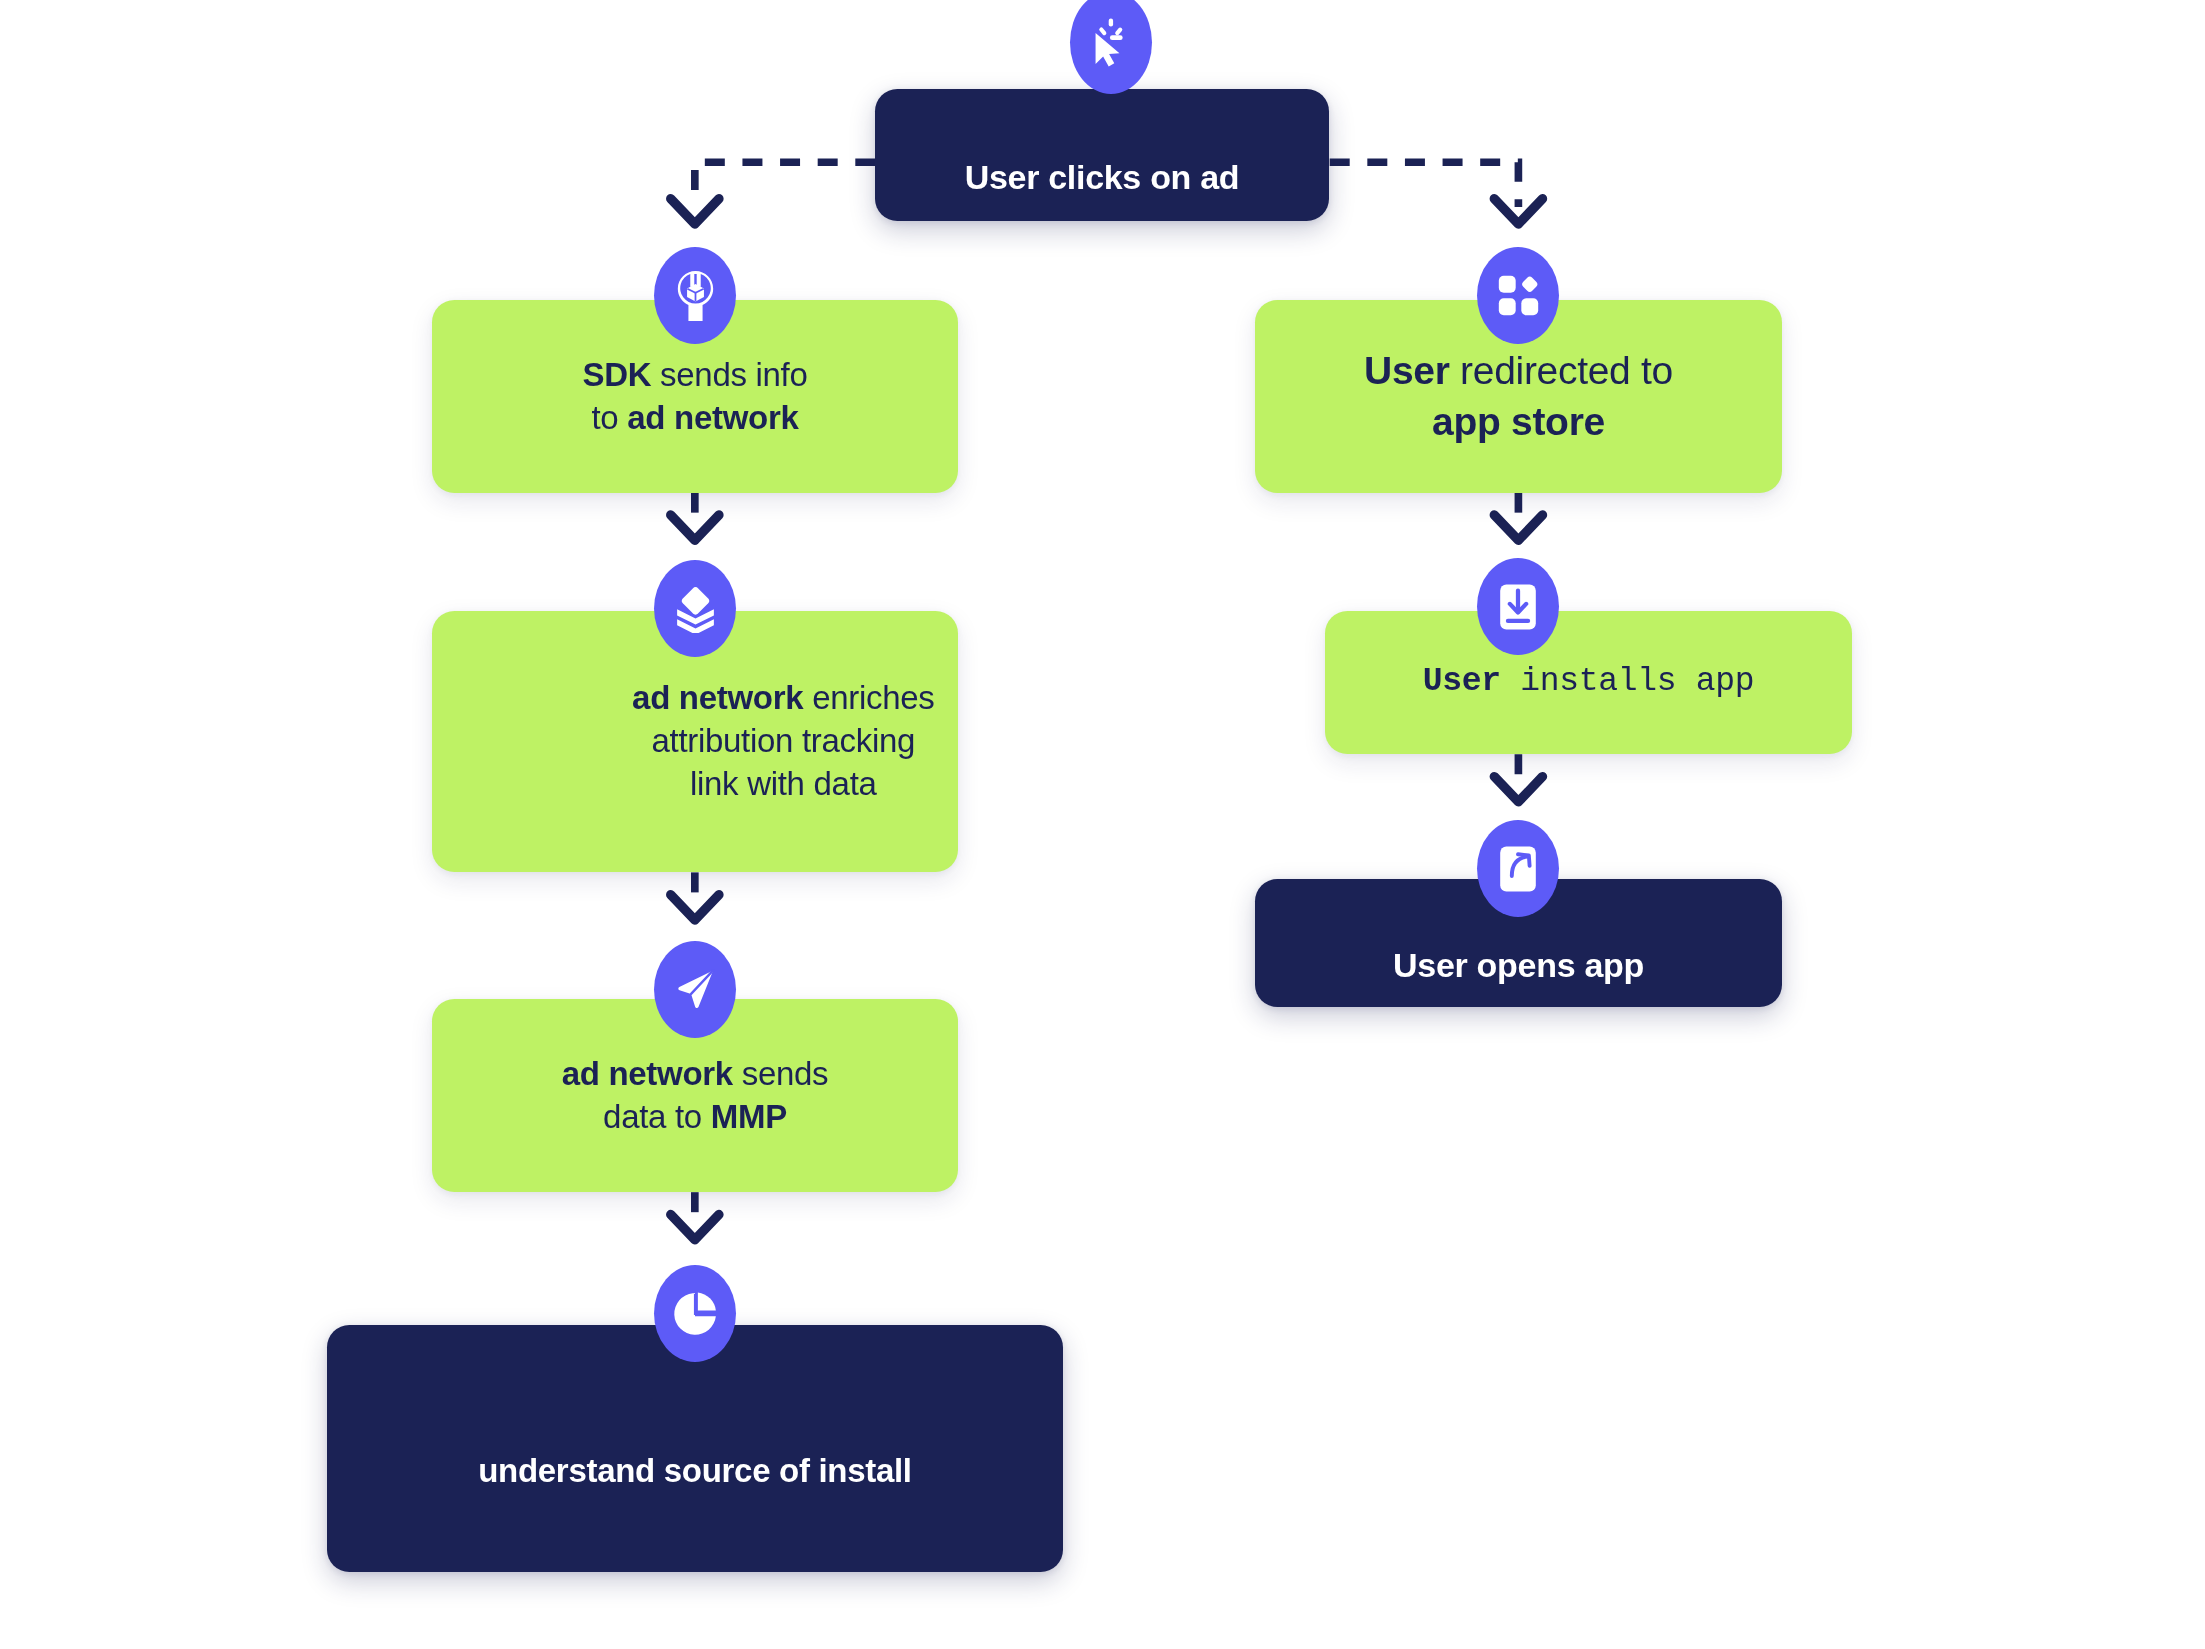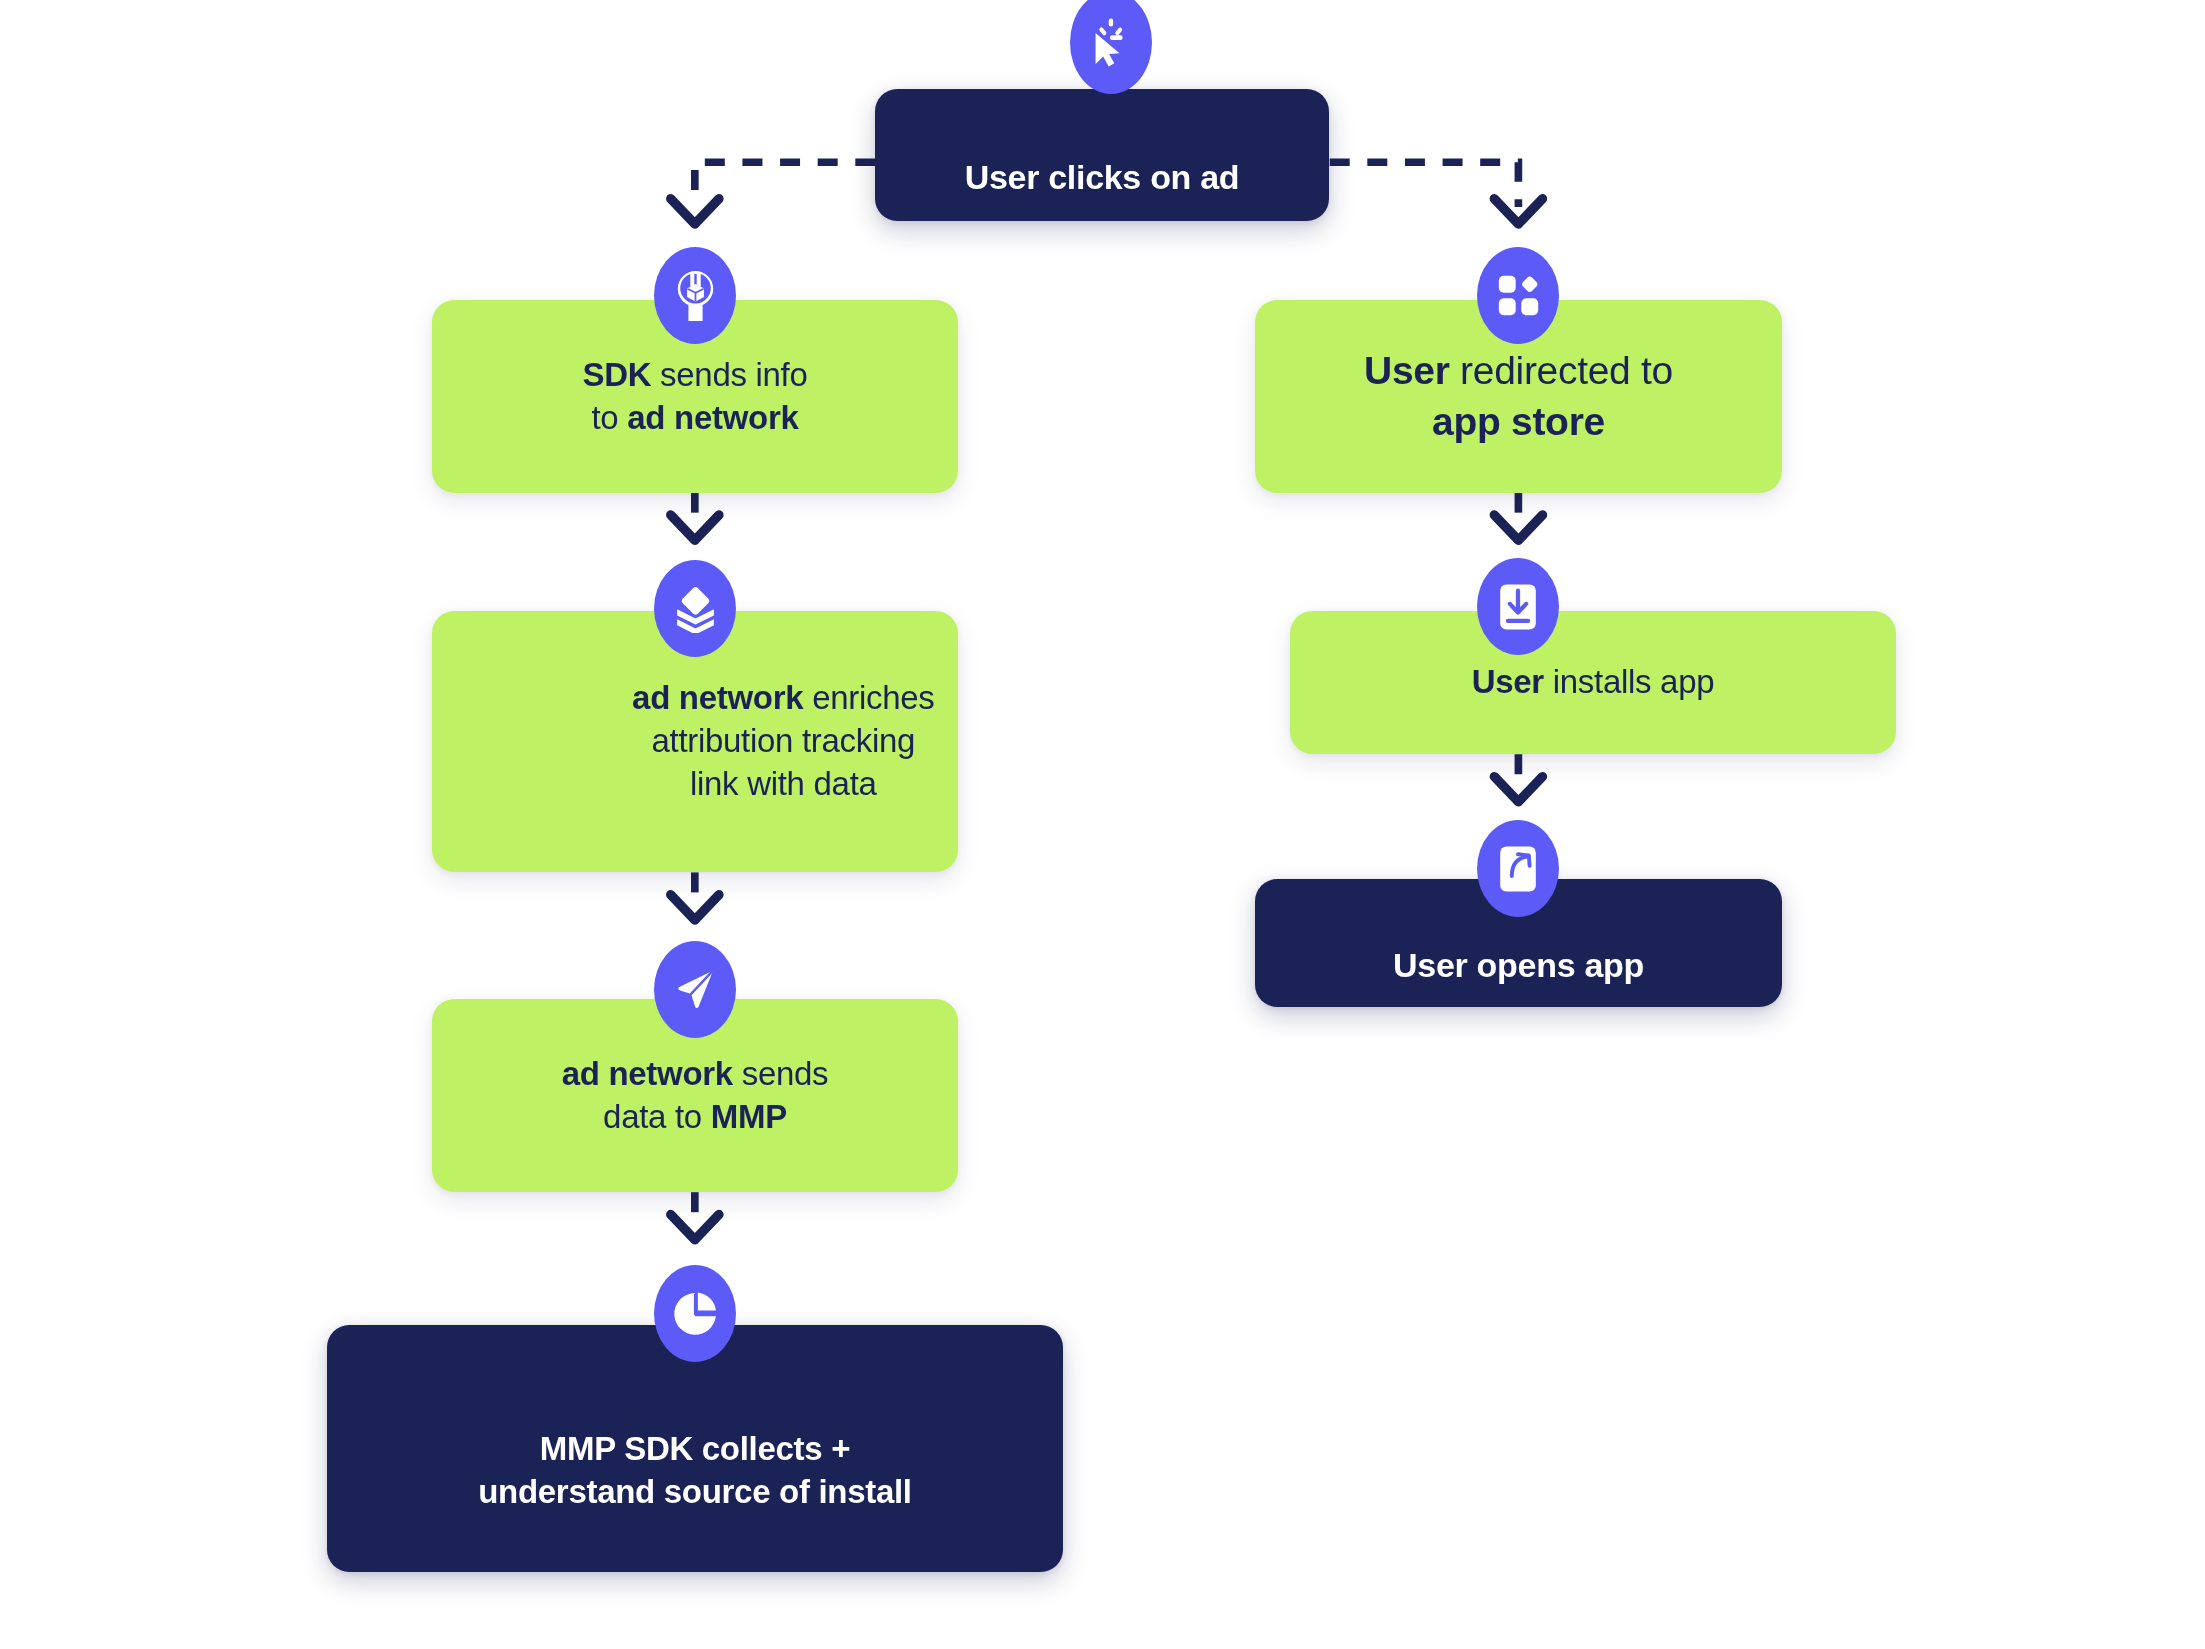--- a/index.html
+++ b/index.html
@@ -193,21 +193,20 @@
     <svg width="46" height="46" viewBox="0 0 64 64">
       <g fill="#ffffff">
         <path d="M29 3 A29 29 0 1 0 61 35 L32 35 L32 3 Z" transform="translate(0,0)"></path>
         <path d="M36 2 A29 29 0 0 1 61 27 L36 27 Z"></path>
       </g>
       <path d="M32 4 L32 32 L60 32" stroke="#5d5bf7" stroke-width="3" fill="none"></path>
     </svg>
   </div>
   <div class="node dark" style="left:327px; top:1325px; width:736px; height:247px;">
     <div class="txt" style="font-size:33px;">
-      <div><b>MMP SDK collects +</b></div>
       <div><b>understand source of install</b></div>
     </div>
   </div>
 
   <div class="bubble" style="left:1477px; top:247px; height:97px;">
     <svg width="45" height="45" viewBox="0 0 64 64">
       <g fill="#ffffff">
         <rect x="4" y="4" width="24" height="24" rx="7"></rect>
         <rect x="4" y="36" width="24" height="24" rx="7"></rect>
         <rect x="36" y="36" width="24" height="24" rx="7"></rect>
@@ -225,21 +224,21 @@
   <div class="bubble" style="left:1477px; top:558px; height:97px;">
     <svg width="42" height="48" viewBox="0 0 52 62">
       <rect x="3" y="2" width="46" height="58" rx="8" fill="#ffffff"></rect>
       <g stroke="#5d5bf7" stroke-width="5.5" fill="none" stroke-linecap="round" stroke-linejoin="round">
         <path d="M26 10 L26 36"></path>
         <path d="M15.5 27 L26 38 L36.5 27"></path>
         <path d="M13 49 L39 49"></path>
       </g>
     </svg>
   </div>
-  <div class="node light" style="left:1290px; top:611px; width:606px; height:143px;">
+  <div class="node light" style="left:1325px; top:611px; width:527px; height:143px;font-family:Liberation Mono, monospace;">
     <div class="txt" style="font-size:33px;">
       <div><b>User</b><span> installs app</span></div>
     </div>
   </div>
 
   <div class="bubble" style="left:1477px; top:820px; height:97px;">
     <svg width="42" height="48" viewBox="0 0 52 62">
       <rect x="3" y="2" width="46" height="58" rx="8" fill="#ffffff"></rect>
       <g stroke="#5d5bf7" stroke-width="5" fill="none" stroke-linecap="round" stroke-linejoin="round">
         <path d="M18 40 C18 26 24 17 38 15"></path>

